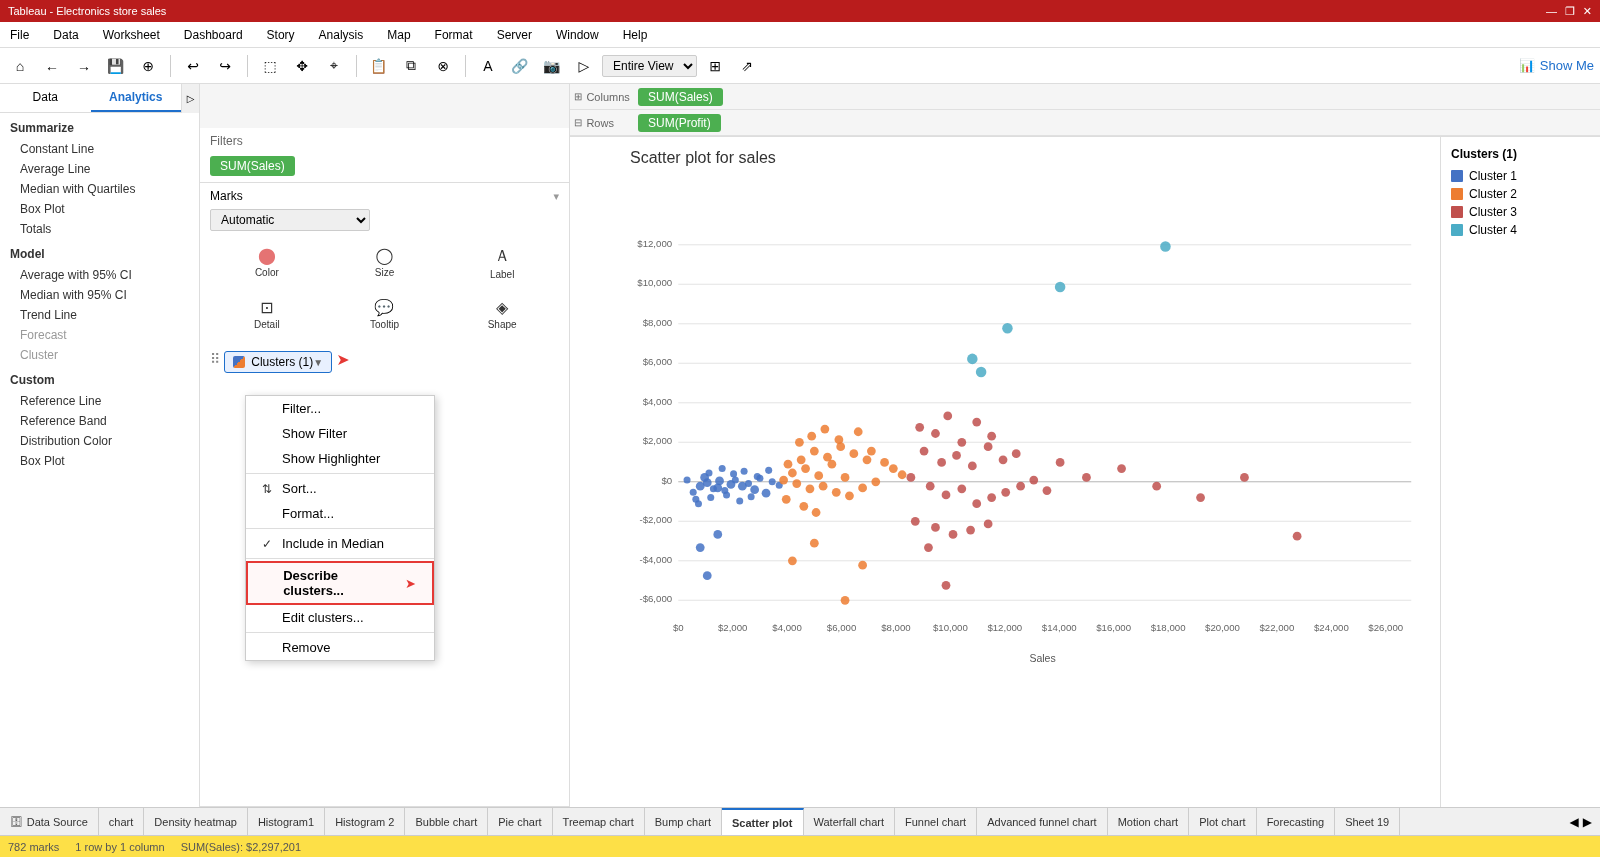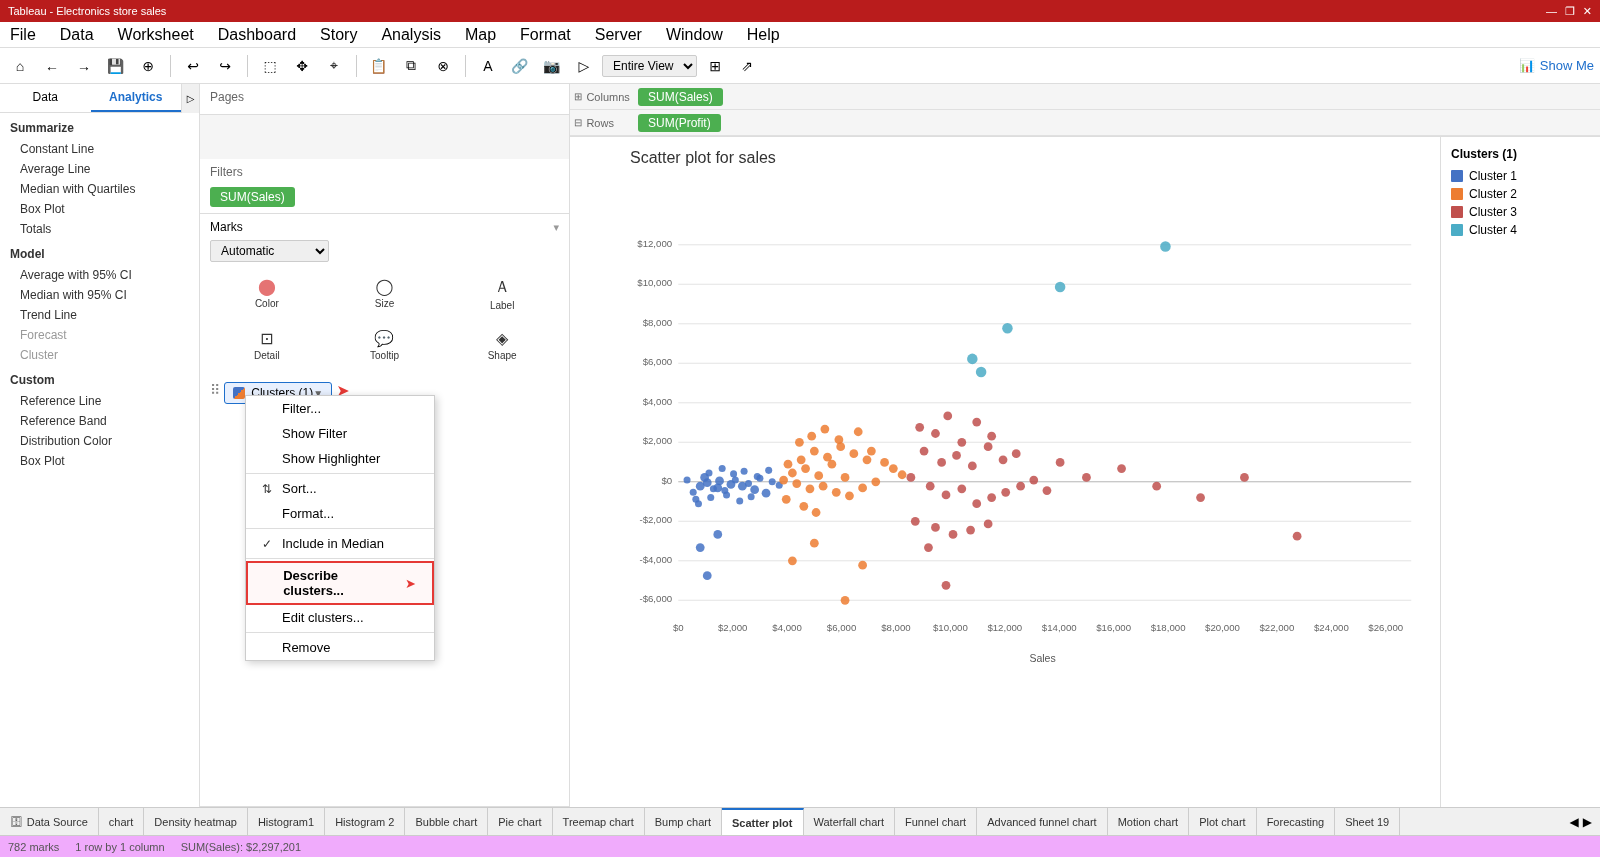--- a/index.html
+++ b/index.html
@@ -21,21 +21,21 @@
 
     
     .menu-bar {
       background: #fff;
       height: 26px;
       display: flex;
       align-items: center;
       padding: 0 6px;
       border-bottom: 1px solid #ddd;
       gap: 16px;
-      font-size: 16px;
+      font-size: 12px;
     }
     .menu-item { cursor: pointer; padding: 2px 4px; }
 
     
     .toolbar {
       background: #fff;
       height: 36px;
       display: flex;
       align-items: center;
       padding: 0 6px;
@@ -169,21 +169,21 @@
       display: flex;
       justify-content: space-between;
       align-items: center;
       margin-bottom: 6px;
     }
     .marks-select {
       border: 1px solid #ccc;
       border-radius: 2px;
       padding: 2px 6px;
       font-size: 12px;
-      width: 119px;
+      width: 160px;
     }
     .marks-grid {
       display: grid;
       grid-template-columns: repeat(3, 1fr);
       gap: 4px;
       margin-bottom: 8px;
     }
     .mark-btn {
       display: flex;
       flex-direction: column;
@@ -340,21 +340,21 @@
       font-weight: bold;
     }
     .sheet-tab-icon {
       margin-right: 4px;
       font-size: 10px;
     }
 
     
     .status-bar {
       height: 22px;
-      background: #f0abfc;
+      background: #fde047;
       border-top: 1px solid #ccc;
       display: flex;
       align-items: center;
       padding: 0 8px;
       font-size: 11px;
       color: #555;
       gap: 16px;
     }
 
     
@@ -475,23 +475,20 @@
 
       <div class="section-label">Custom</div>
       <div class="analytics-item">Reference Line</div>
       <div class="analytics-item">Reference Band</div>
       <div class="analytics-item">Distribution Color</div>
       <div class="analytics-item">Box Plot</div>
     </div>
 
     <div class="middle-panel">
 
-      <div class="pages-section">
-        <div class="section-header">Pages</div>
-      </div>
 
       <div class="filters-section">
         <div class="section-header">Filters</div>
         <div class="filter-pill">SUM(Sales)</div>
       </div>
 
       <div class="marks-section">
         <div class="marks-header">
           <span>Marks</span>
           <span style="color:#999; font-size:11px;">▾</span>

